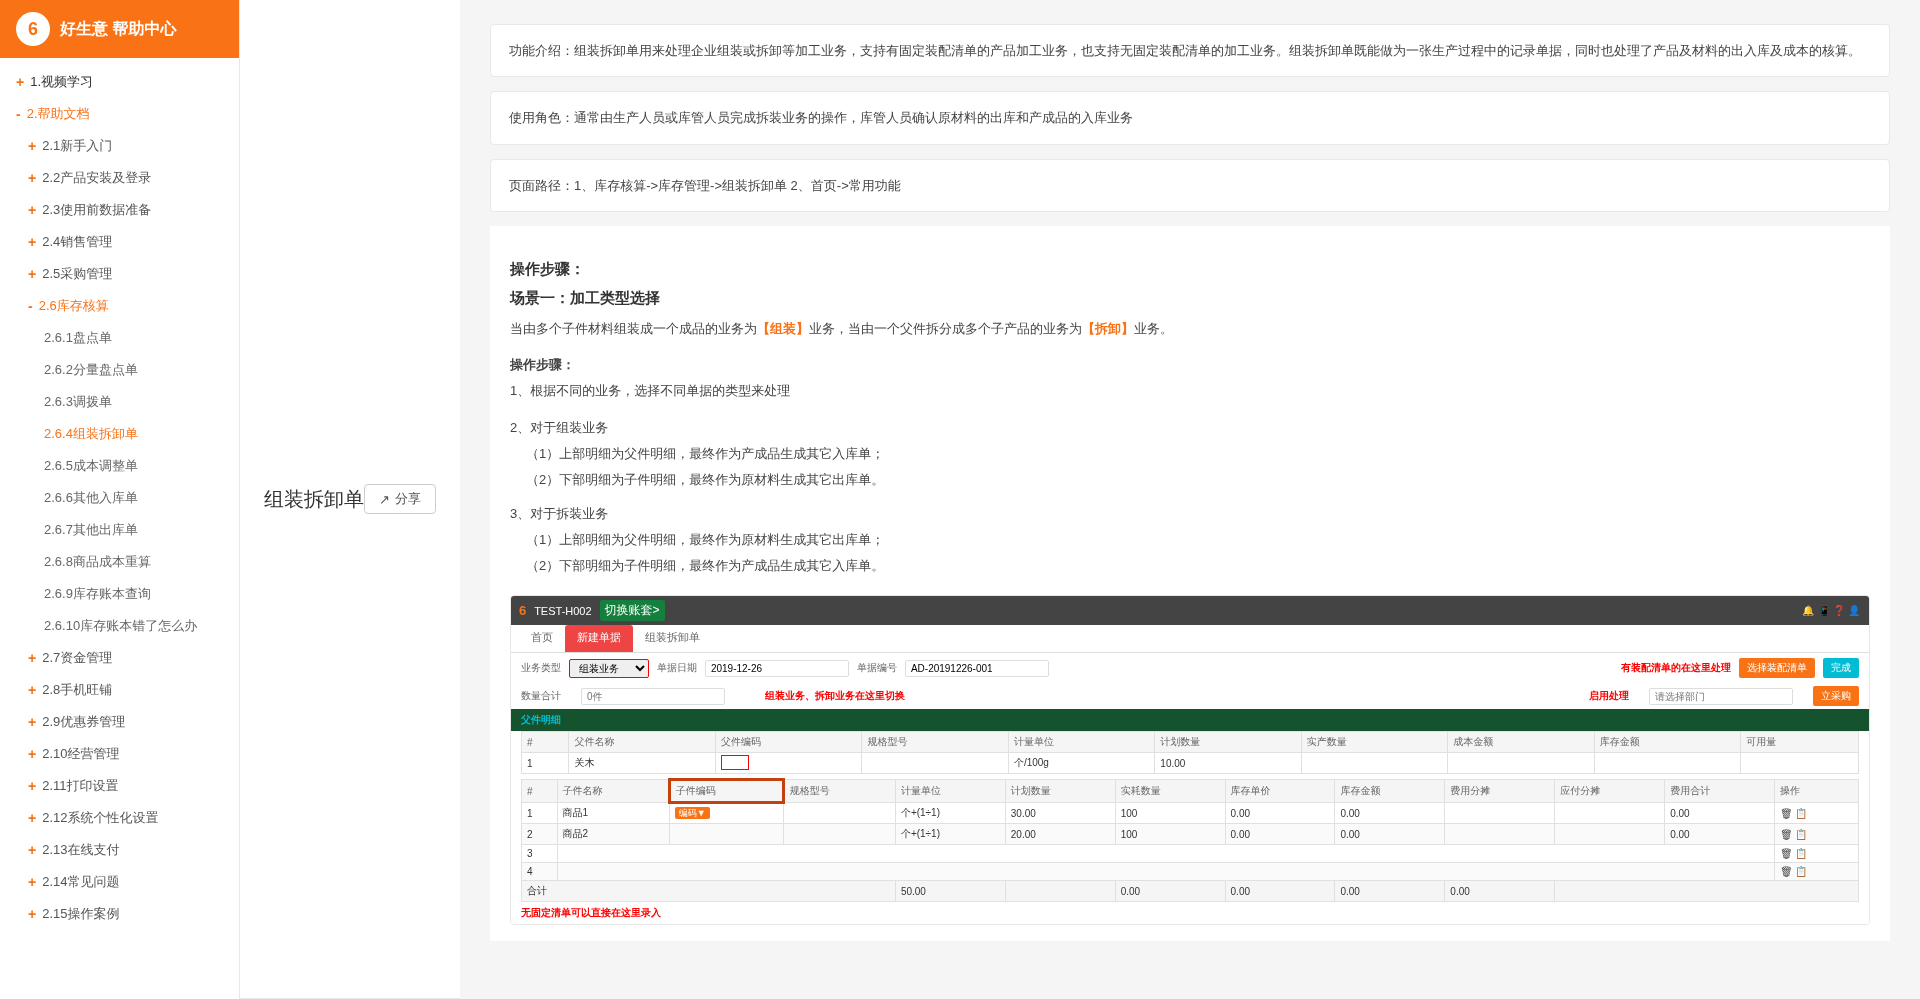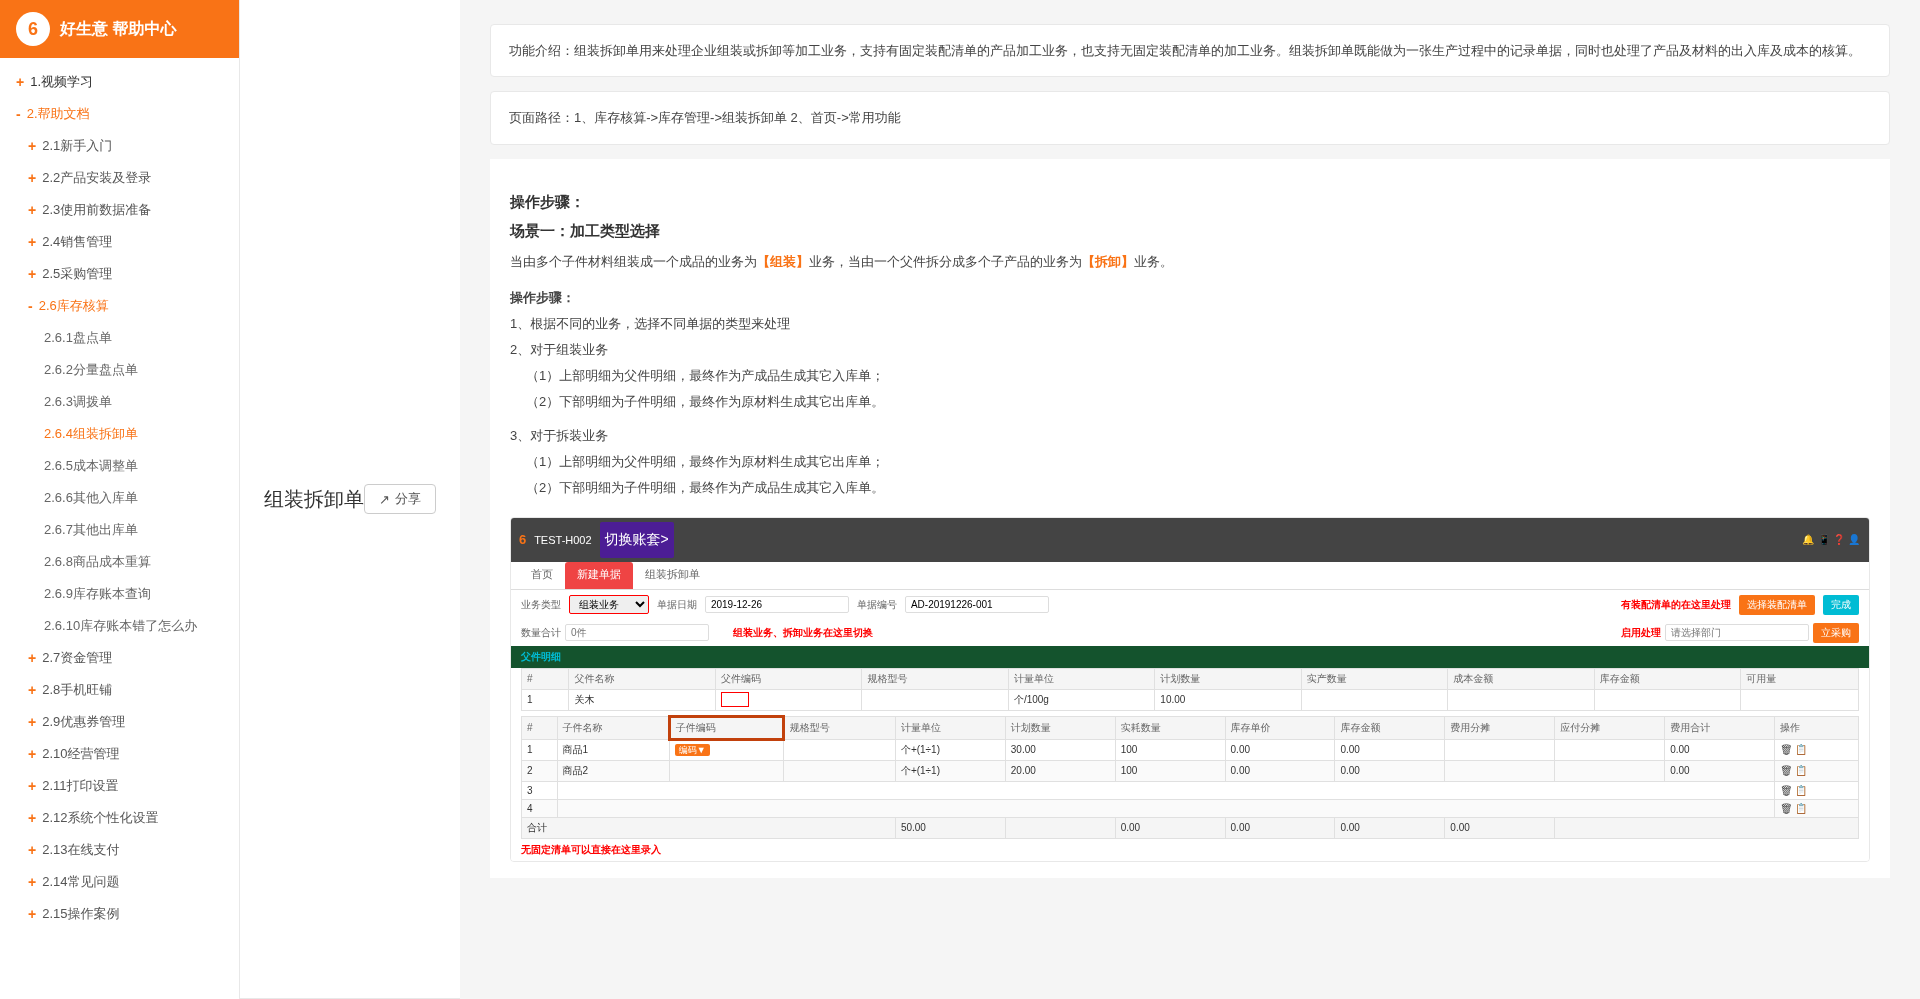--- a/index.html
+++ b/index.html
@@ -391,53 +391,56 @@
       <span>分享</span>
     </button>
   </div>
 
   <div id="content-area">
 
     <div class="info-block">
       <span>功能介绍：组装拆卸单用来处理企业组装或拆卸等加工业务，支持有固定装配清单的产品加工业务，也支持无固定装配清单的加工业务。组装拆卸单既能做为一张生产过程中的记录单据，同时也处理了产品及材料的出入库及成本的核算。</span>
     </div>
 
+    <div class="info-block">
+      <span>使用角色：通常由生产人员或库管人员完成拆装业务的操作，库管人员确认原材料的出库和产成品的入库业务</span>
+    </div>
 
     <div class="info-block">
       <span>页面路径：1、库存核算-&gt;库存管理-&gt;组装拆卸单 2、首页-&gt;常用功能</span>
     </div>
 
     <div class="step-block">
       <div class="section-title">操作步骤：</div>
       <div class="scene-title">场景一：加工类型选择</div>
       <div class="step-text">
         当由多个子件材料组装成一个成品的业务为<span class="highlight-orange">【组装】</span>业务，当由一个父件拆分成多个子产品的业务为<span class="highlight-orange">【拆卸】</span>业务。
       </div>
 
       <div class="step-text" style="margin-top:10px; font-weight:bold;">操作步骤：</div>
       <div class="step-text">1、根据不同的业务，选择不同单据的类型来处理</div>
-      <div class="step-text" style="margin-top:0;">2、对于组装业务</div>
+      <div class="step-text" style="margin-top:11px;">2、对于组装业务</div>
       <ul class="step-list">
         <li>（1）上部明细为父件明细，最终作为产成品生成其它入库单；</li>
         <li>（2）下部明细为子件明细，最终作为原材料生成其它出库单。</li>
       </ul>
       <div class="step-text" style="margin-top:8px;">3、对于拆装业务</div>
       <ul class="step-list">
         <li>（1）上部明细为父件明细，最终作为原材料生成其它出库单；</li>
         <li>（2）下部明细为子件明细，最终作为产成品生成其它入库单。</li>
       </ul>
 
       <div class="screenshot-wrapper">
         <div class="screenshot-inner">
           <div class="mock-app">
 
             <div class="mock-topbar">
               <span class="mock-logo">6</span>
               <span>TEST-H002</span>
-              <span style="background:#4c1d95;color:white;padding:9px 5px;border-radius:2px;font-size:14px;">切换账套&gt;</span>
+              <span style="background:#15803d;color:white;padding:2px 5px;border-radius:2px;font-size:12px;">切换账套&gt;</span>
               <span style="flex:1"></span>
               <span style="font-size:10px;color:#ccc;">🔔 📱 ❓ 👤</span>
             </div>
 
             <div class="mock-tab-bar">
               <div class="mock-tab">首页</div>
               <div class="mock-tab active-tab">新建单据</div>
               <div class="mock-tab">组装拆卸单</div>
             </div>
 
@@ -450,21 +453,21 @@
               <span class="mock-label">单据日期</span>
               <input class="mock-input" value="2019-12-26" style="">
               <span class="mock-label">单据编号</span>
               <input class="mock-input" value="AD-20191226-001" style="">
               <span style="flex:1"></span>
               <span style="color:red;font-size:10px;font-weight:bold;">有装配清单的在这里处理</span>
               <button class="mock-btn-orange">选择装配清单</button>
               <button class="mock-btn-teal">完成</button>
             </div>
 
-            <div style="padding:3px 10px; background:#fff; display:flex; align-items:center; gap:4px;justify-content:space-between;">
+            <div style="padding:3px 10px; background:#fff; display:flex; align-items:center; gap:20px;justify-content:space-between;">
               <span class="mock-label">数量合计</span>
               <input class="mock-input" placeholder="0件" style="">
               <span style="color:red;font-size:10px;font-weight:bold;margin-left:20px;">组装业务、拆卸业务在这里切换</span>
               <span style="flex:1"></span>
               <span style="color:red;font-size:10px;font-weight:bold;">启用处理</span>
               <input class="mock-input" placeholder="请选择部门" style="">
               <button class="mock-btn-orange">立采购</button>
             </div>
 
             <div style="padding:4px 10px; background:#14532d;">

